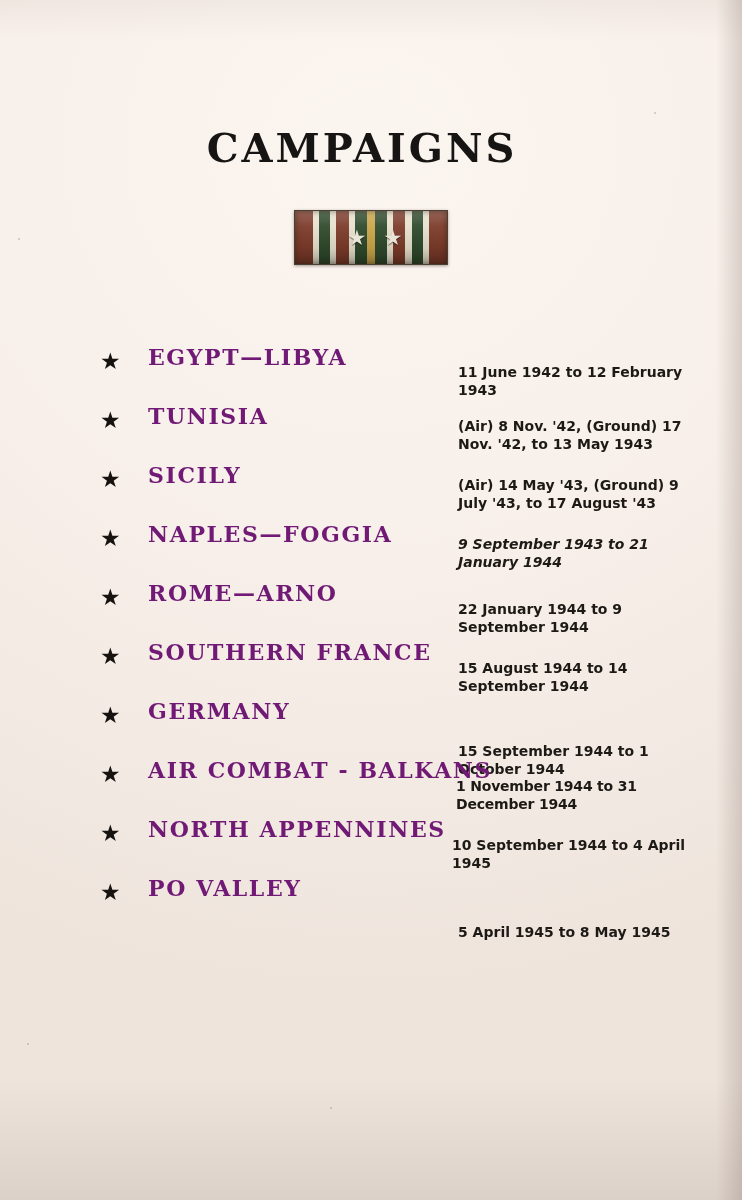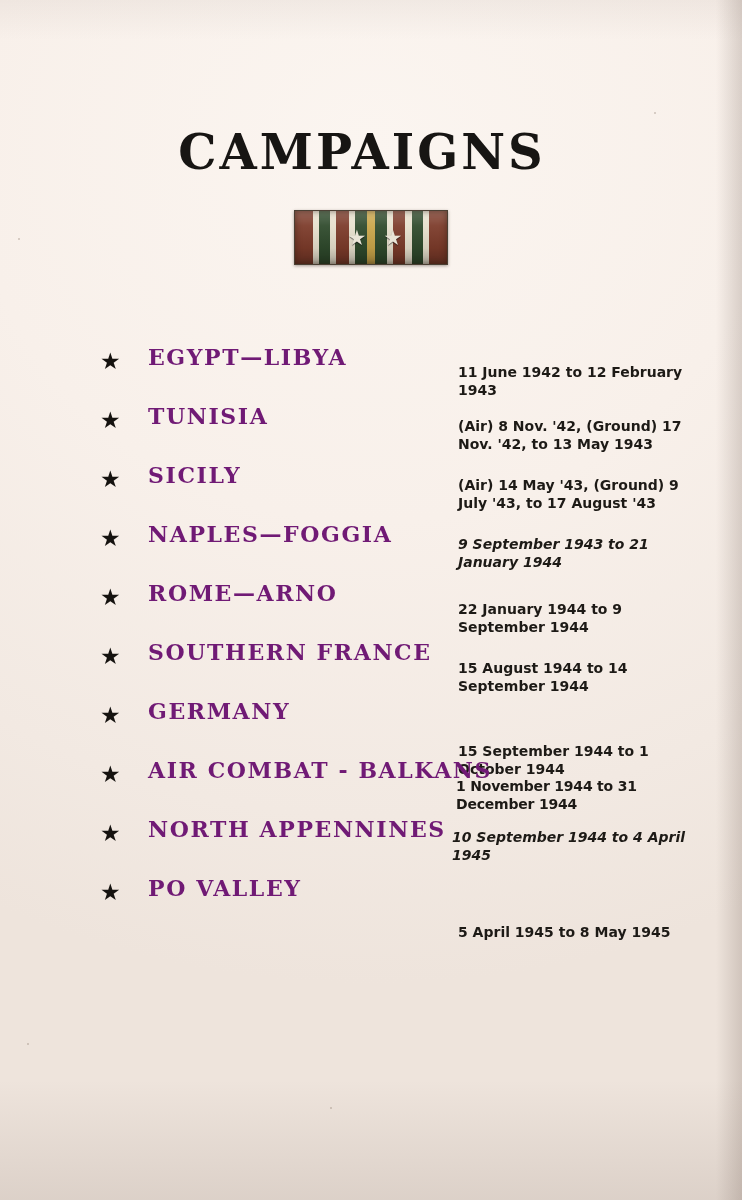--- a/index.html
+++ b/index.html
@@ -58,21 +58,21 @@
 
   
   .title {
     position: absolute;
     top: 124px;
     left: 0;
     width: 724px;
     text-align: center;
     font-family: "DejaVu Serif", serif;
     font-weight: 700;
-    font-size: 48px;
+    font-size: 40px;
     letter-spacing: 3px;
     color: #171513;
   }
 
   
   .ribbon-wrap {
     position: absolute;
     top: 210px;
     left: 0;
     width: 742px;
@@ -164,21 +164,21 @@
     color: #1d1a16;
   }
   .row[data-row="0"] .campaign-dates { top: 25px; }
   .row[data-row="1"] .campaign-dates { top: 20px; }
   .row[data-row="2"] .campaign-dates { top: 20px; }
   .row[data-row="3"] .campaign-dates { top: 20px; font-style: italic; }
   .row[data-row="4"] .campaign-dates { top: 26px; }
   .row[data-row="5"] .campaign-dates { top: 26px; }
   .row[data-row="6"] .campaign-dates { top: 26px; margin-top: 24px; }
   .row[data-row="7"] .campaign-dates { top: 26px; left: 456px; letter-spacing: -0.2px; }
-  .row[data-row="8"] .campaign-dates { top: 18px; left: 452px; font-style: italic; }
+  .row[data-row="8"] .campaign-dates { top: 26px; left: 452px; }
   .row[data-row="9"] .campaign-dates { top: 26px; margin-top: 28px; }
 </style>
 </head>
 <body>
 
 <div class="page"></div>
 <div class="page-shadow-top"></div>
 <div class="page-shadow-right"></div>
 <div class="page-shadow-bottom"></div>
 

